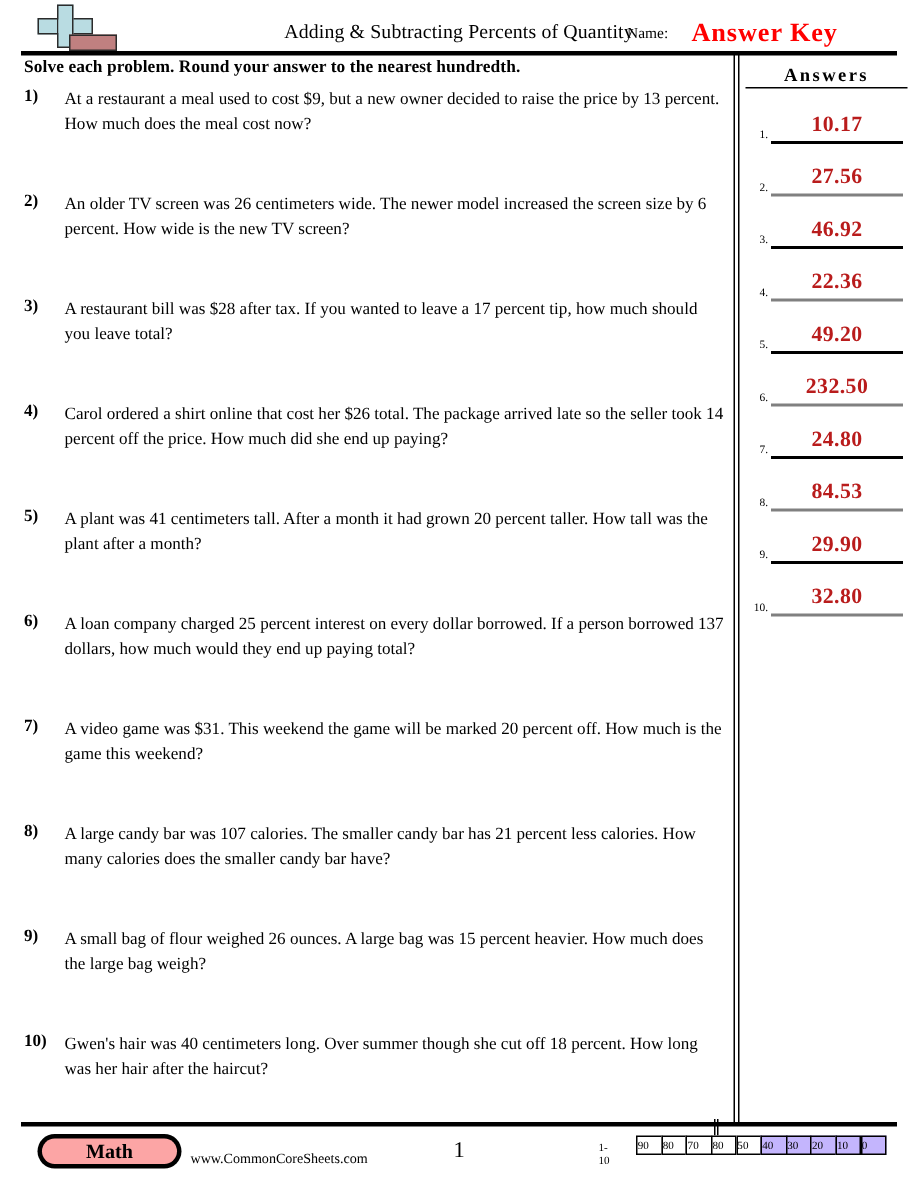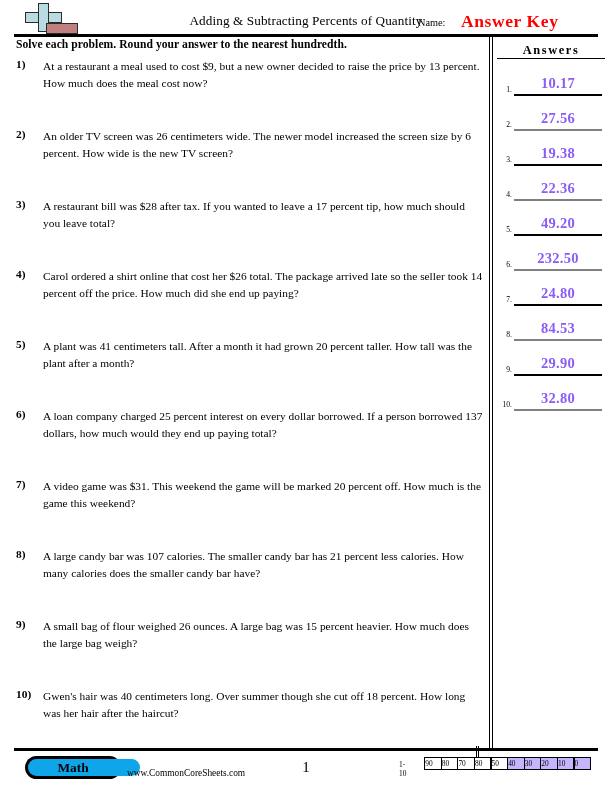--- a/index.html
+++ b/index.html
@@ -173,43 +173,43 @@
   }
   .a-line.dark { background: #000000; }
   .a-line.gray { background: #808080; }
   .a-value {
     position: absolute;
     left: 17px; top: 3px;
     width: 88px;
     text-align: center;
     font-size: 14.5px;
     font-weight: bold;
-    color: #8b5cf6;
+    color: #b91c1c;
     letter-spacing: 0.3px;
   }
 
   
   #footer-rule {
     position: absolute;
     left: 14px; top: 748px;
     width: 584px; height: 2.6px;
     background: #000000;
   }
   #math-badge {
     position: absolute;
     left: 25px; top: 756px;
     width: 96px; height: 23px;
     background: #000000;
     border-radius: 12px;
   }
   #math-badge-inner {
     position: absolute;
     left: 3px; top: 2.6px;
-    width: 112px; height: 17.8px;
-    background: #0ea5e9;
+    width: 90px; height: 17.8px;
+    background: #fca5a5;
     border-radius: 9px;
   }
   #math-badge-text {
     position: absolute;
     left: 0; top: 1.2px;
     width: 90px;
     text-align: center;
     font-size: 13.4px;
     font-weight: bold;
     color: #000000;
@@ -347,21 +347,21 @@
   </div>
 
   <div class="answer-row" style="top:67px;">
     <div class="a-num">2.</div>
     <div class="a-value">27.56</div>
     <div class="a-line gray"></div>
   </div>
 
   <div class="answer-row" style="top:102px;">
     <div class="a-num">3.</div>
-    <div class="a-value">19.38</div>
+    <div class="a-value">46.92</div>
     <div class="a-line dark"></div>
   </div>
 
   <div class="answer-row" style="top:137px;">
     <div class="a-num">4.</div>
     <div class="a-value">22.36</div>
     <div class="a-line gray"></div>
   </div>
 
   <div class="answer-row" style="top:172px;">

